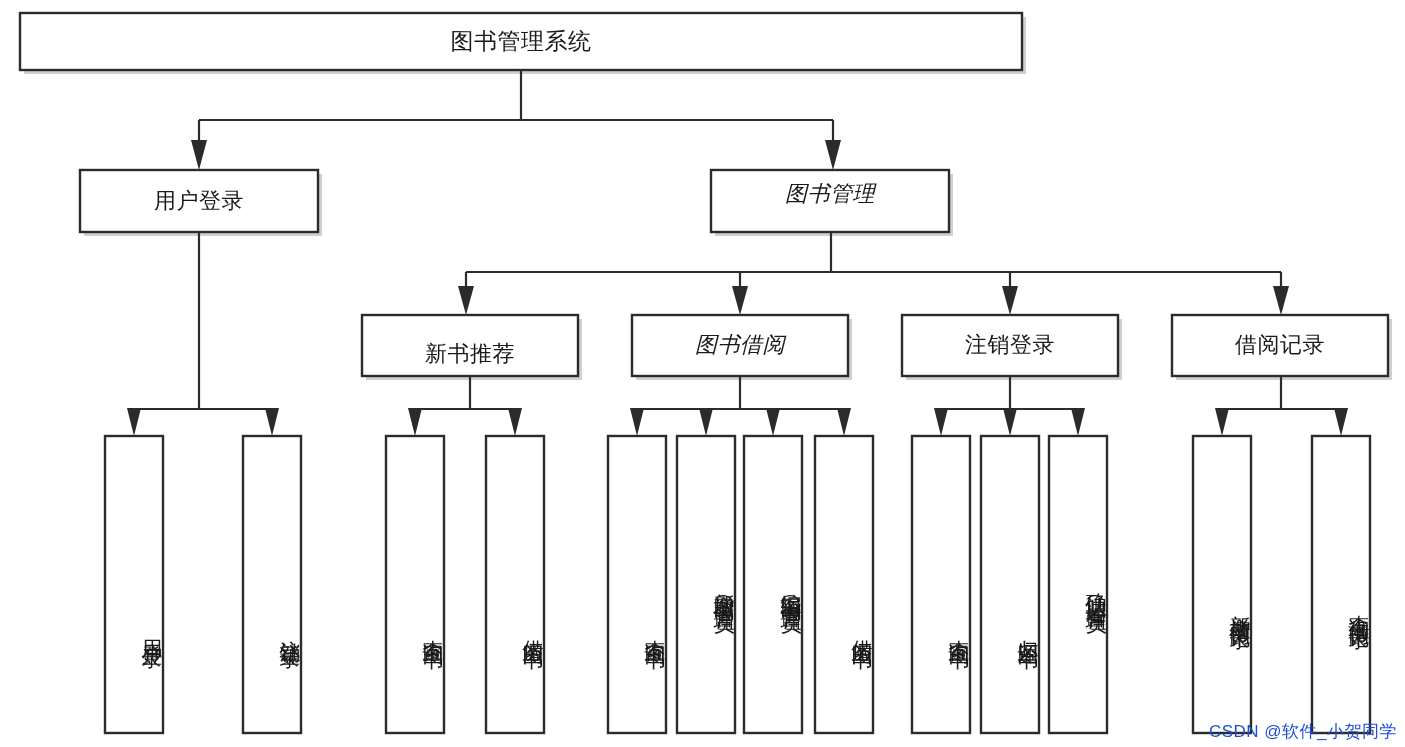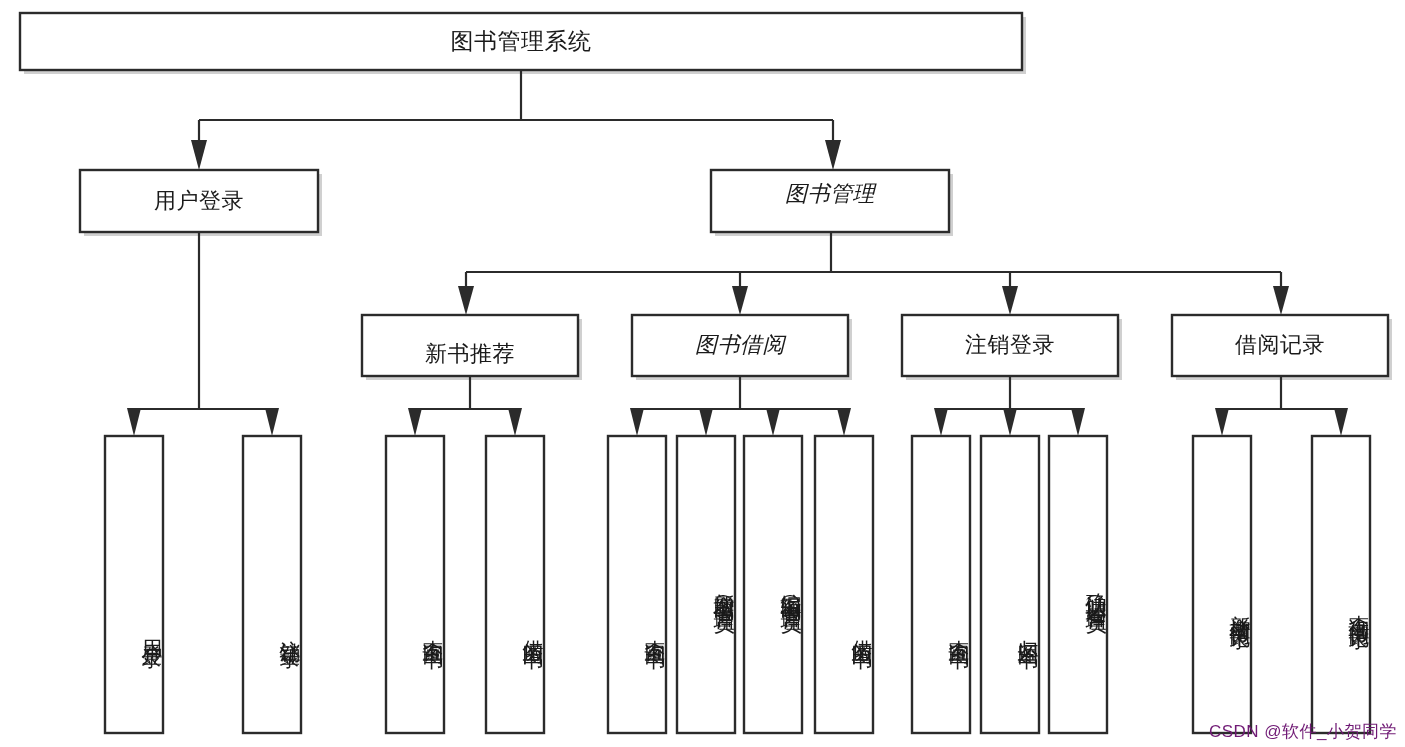--- a/index.html
+++ b/index.html
@@ -66,21 +66,21 @@
     letter-spacing: 3px;
     align-items: flex-start;
     justify-content: center;
     padding-top: 6px;
     box-sizing: border-box;
   }
   .watermark {
     position: absolute;
     right: 8px;
     bottom: 4px;
-    color: #701a75;
+    color: #1d4ed8;
     font-size: 17px;
     font-family: "Liberation Sans", "DejaVu Sans", sans-serif;
     letter-spacing: 0.5px;
     white-space: nowrap;
     pointer-events: none;
   }
 </style>
 </head>
 <body>
 

